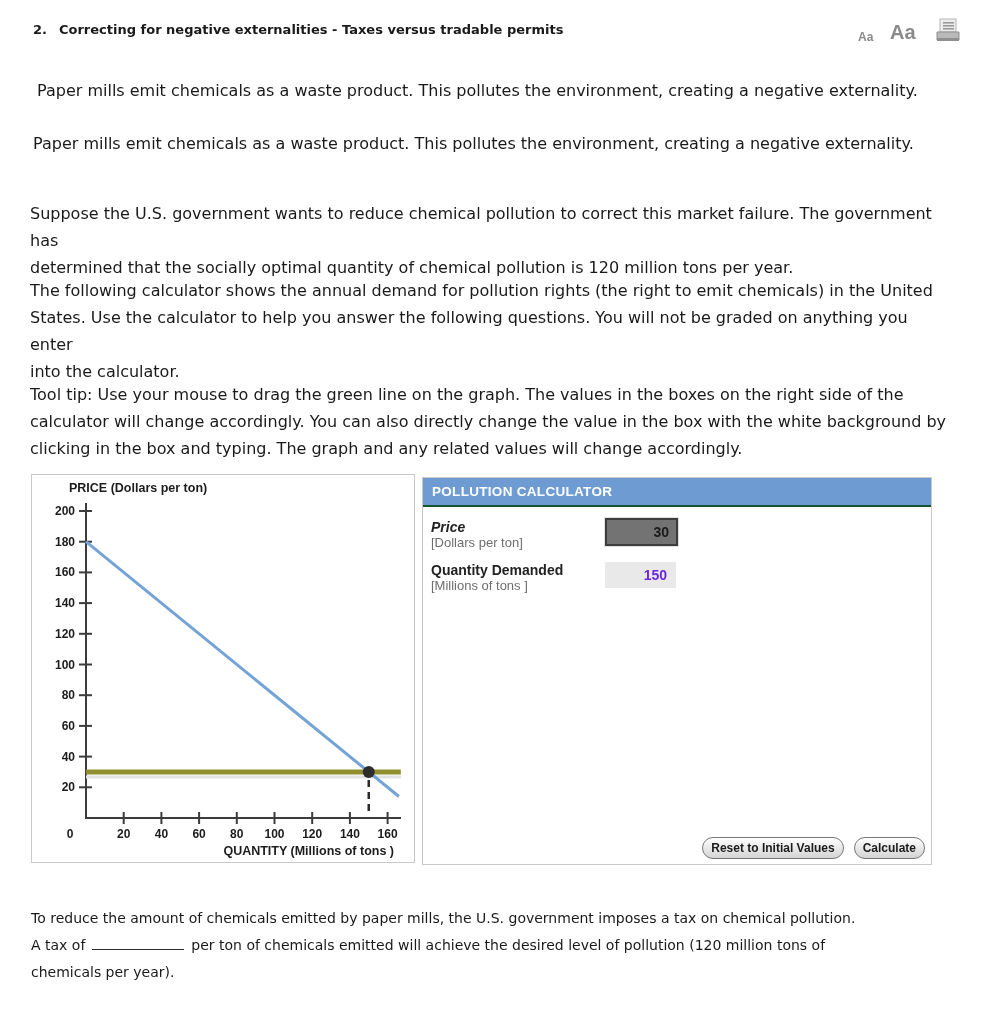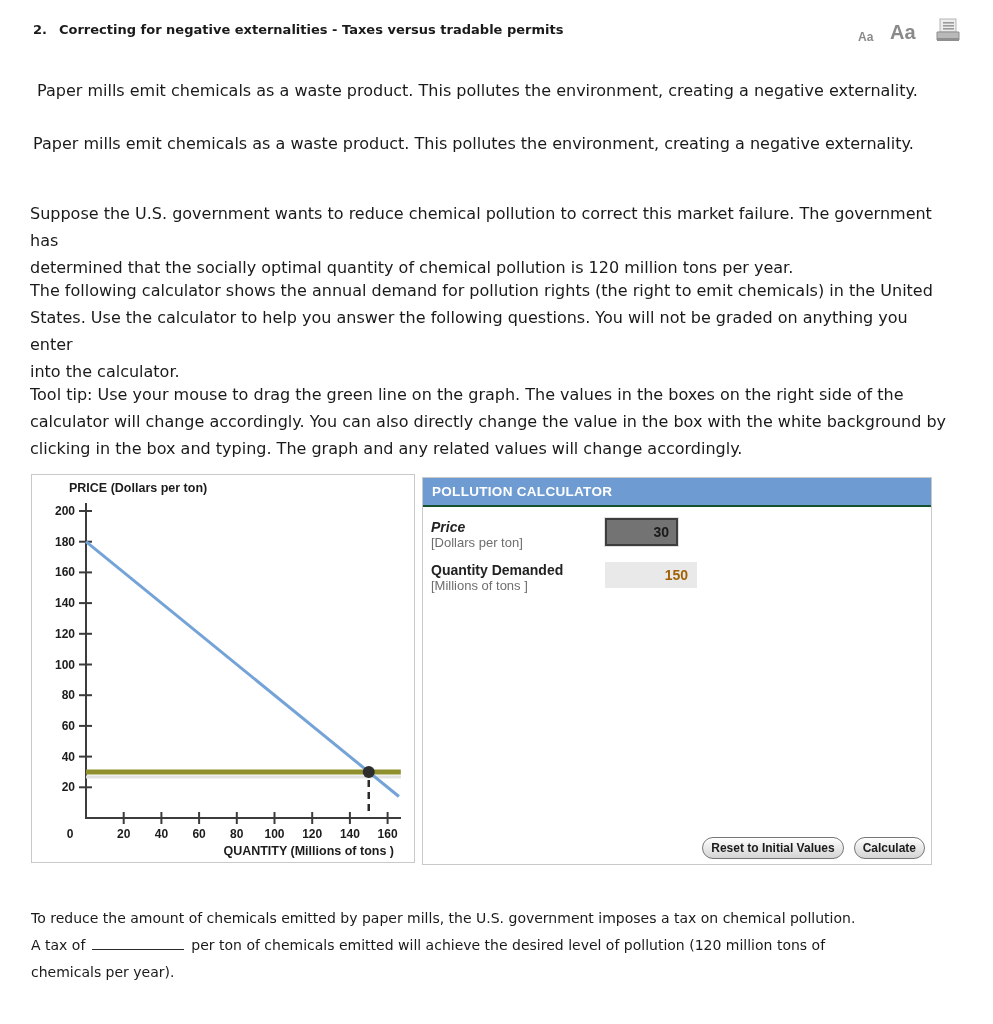--- a/index.html
+++ b/index.html
@@ -21,21 +21,21 @@
   .graph-box{left:31px;top:474px;width:384px;height:389px;border:1px solid #c9c9c9;background:#ffffff;box-sizing:border-box;}
   .graph-box svg{display:block;}
   svg text{font-family:"Liberation Sans",sans-serif;font-weight:bold;fill:#1c1c1c;}
   .tick{font-size:12px;}
   .axis-label{font-size:12.5px;}
   .calc-panel{left:422px;top:477px;width:510px;height:388px;border:1px solid #c9c9c9;background:#ffffff;box-sizing:border-box;font-family:"Liberation Sans",sans-serif;}
   .calc-header{height:27px;line-height:27px;background:#6e9cd2;border-bottom:2px solid #14532d;color:#ffffff;font-size:13.5px;font-weight:bold;padding-left:9px;letter-spacing:.3px;}
   .fld-label{position:absolute;left:8px;font-size:14px;font-weight:bold;color:#222;line-height:16px;}
   .fld-sub{position:absolute;left:8px;font-size:13px;color:#6e6e6e;line-height:14px;}
   .price-input{position:absolute;left:182px;top:40px;width:62px;height:24px;border:2px solid #3d3d3d;box-shadow:0 0 0 1px #e0e0e0;background:#737373;text-align:right;padding:0 7px 0 0;font-family:"Liberation Sans",sans-serif;font-size:14px;font-weight:bold;color:#1a1a1a;box-sizing:content-box;}
-  .qty-box{position:absolute;left:182px;top:84px;width:92px;height:26px;line-height:26px;background:#e9e9e9;text-align:right;padding-right:9px;font-size:14px;font-weight:bold;color:#a16207;box-sizing:border-box;}
+  .qty-box{position:absolute;left:182px;top:84px;width:71px;height:26px;line-height:26px;background:#e9e9e9;text-align:right;padding-right:9px;font-size:14px;font-weight:bold;color:#6d28d9;box-sizing:border-box;}
   .calc-buttons{position:absolute;left:0;right:6px;bottom:5px;display:flex;justify-content:flex-end;gap:10px;}
   .calc-buttons button{height:22px;padding:0 8px;background:linear-gradient(#fefefe,#d4d4d4);border:1px solid #767676;border-radius:11px;font-family:"Liberation Sans",sans-serif;font-size:12px;font-weight:bold;color:#1c1c1c;cursor:pointer;box-shadow:inset 0 1px 0 #ffffff;}
   .question{left:31px;top:891px;font-size:14px;line-height:27px;width:940px;}
   .blank{display:inline-block;width:92px;height:15px;border-bottom:1.5px solid #2a2a2a;margin:0 7px;vertical-align:baseline;cursor:pointer;}
 </style>
 </head>
 <body>
 
 <div class="abs title-row">
   <span class="title-num">2.</span><span>Correcting for negative externalities - Taxes versus tradable permits</span>

